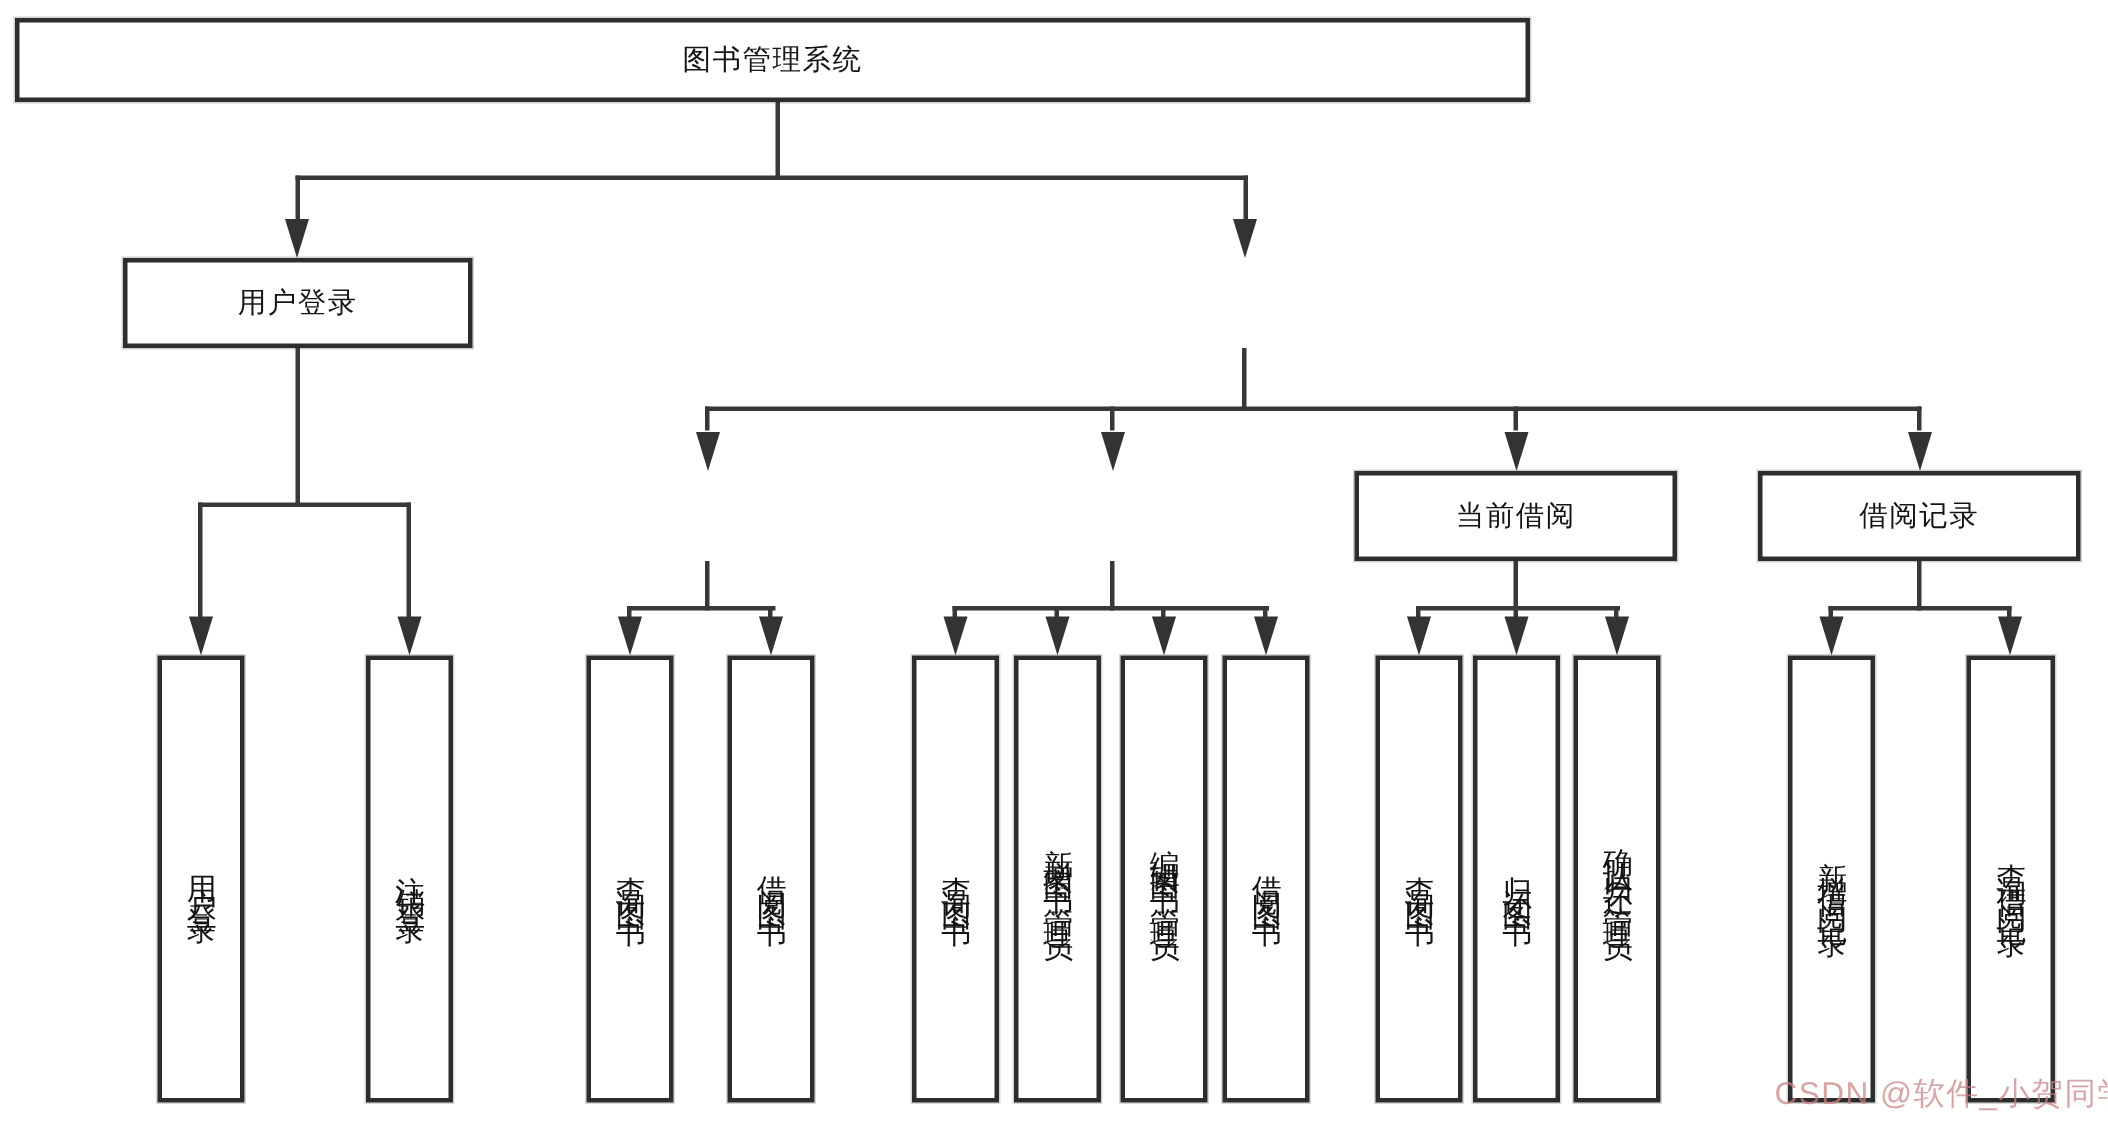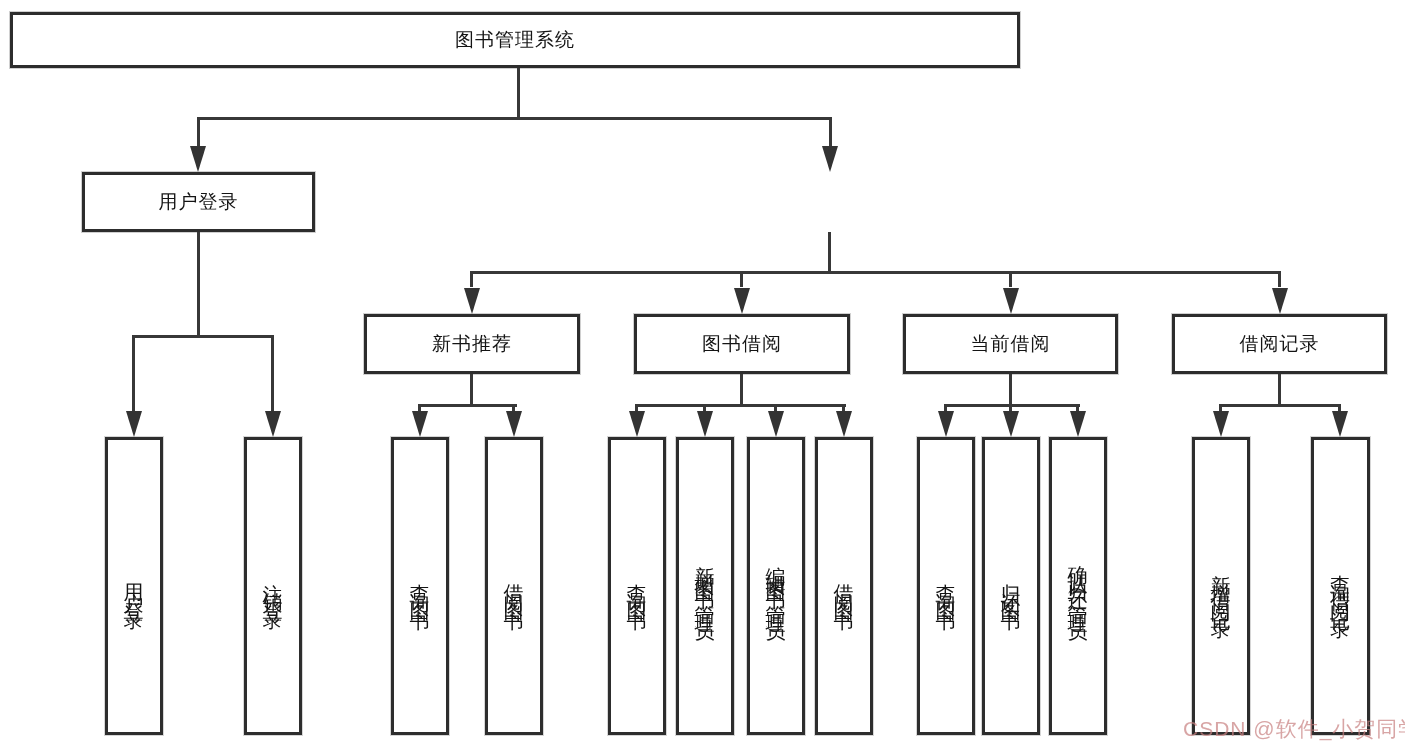--- a/index.html
+++ b/index.html
@@ -70,26 +70,20 @@
   <div class="hl" style="left:470px;top:271px;width:811px"></div>
   <div class="vl" style="left:470px;top:271px;height:16px"></div>
   <div class="ah" style="left:464px;top:288px"></div>
   <div class="vl" style="left:740px;top:271px;height:16px"></div>
   <div class="ah" style="left:734px;top:288px"></div>
   <div class="vl" style="left:1009px;top:271px;height:16px"></div>
   <div class="ah" style="left:1003px;top:288px"></div>
   <div class="vl" style="left:1278px;top:271px;height:16px"></div>
   <div class="ah" style="left:1272px;top:288px"></div>
 
-  <div class="node" style="left:364px;top:314px;width:216px;height:60px">
-    <span>新书推荐</span>
-  </div>
-  <div class="node" style="left:634px;top:314px;width:216px;height:60px">
-    <span>图书借阅</span>
-  </div>
   <div class="node" style="left:903px;top:314px;width:215px;height:60px">
     <span>当前借阅</span>
   </div>
   <div class="node" style="left:1172px;top:314px;width:215px;height:60px">
     <span>借阅记录</span>
   </div>
 
   <div class="vl" style="left:470px;top:374px;height:33px"></div>
   <div class="hl" style="left:418px;top:404px;width:99px"></div>
   <div class="vl" style="left:418px;top:404px;height:12px"></div>

